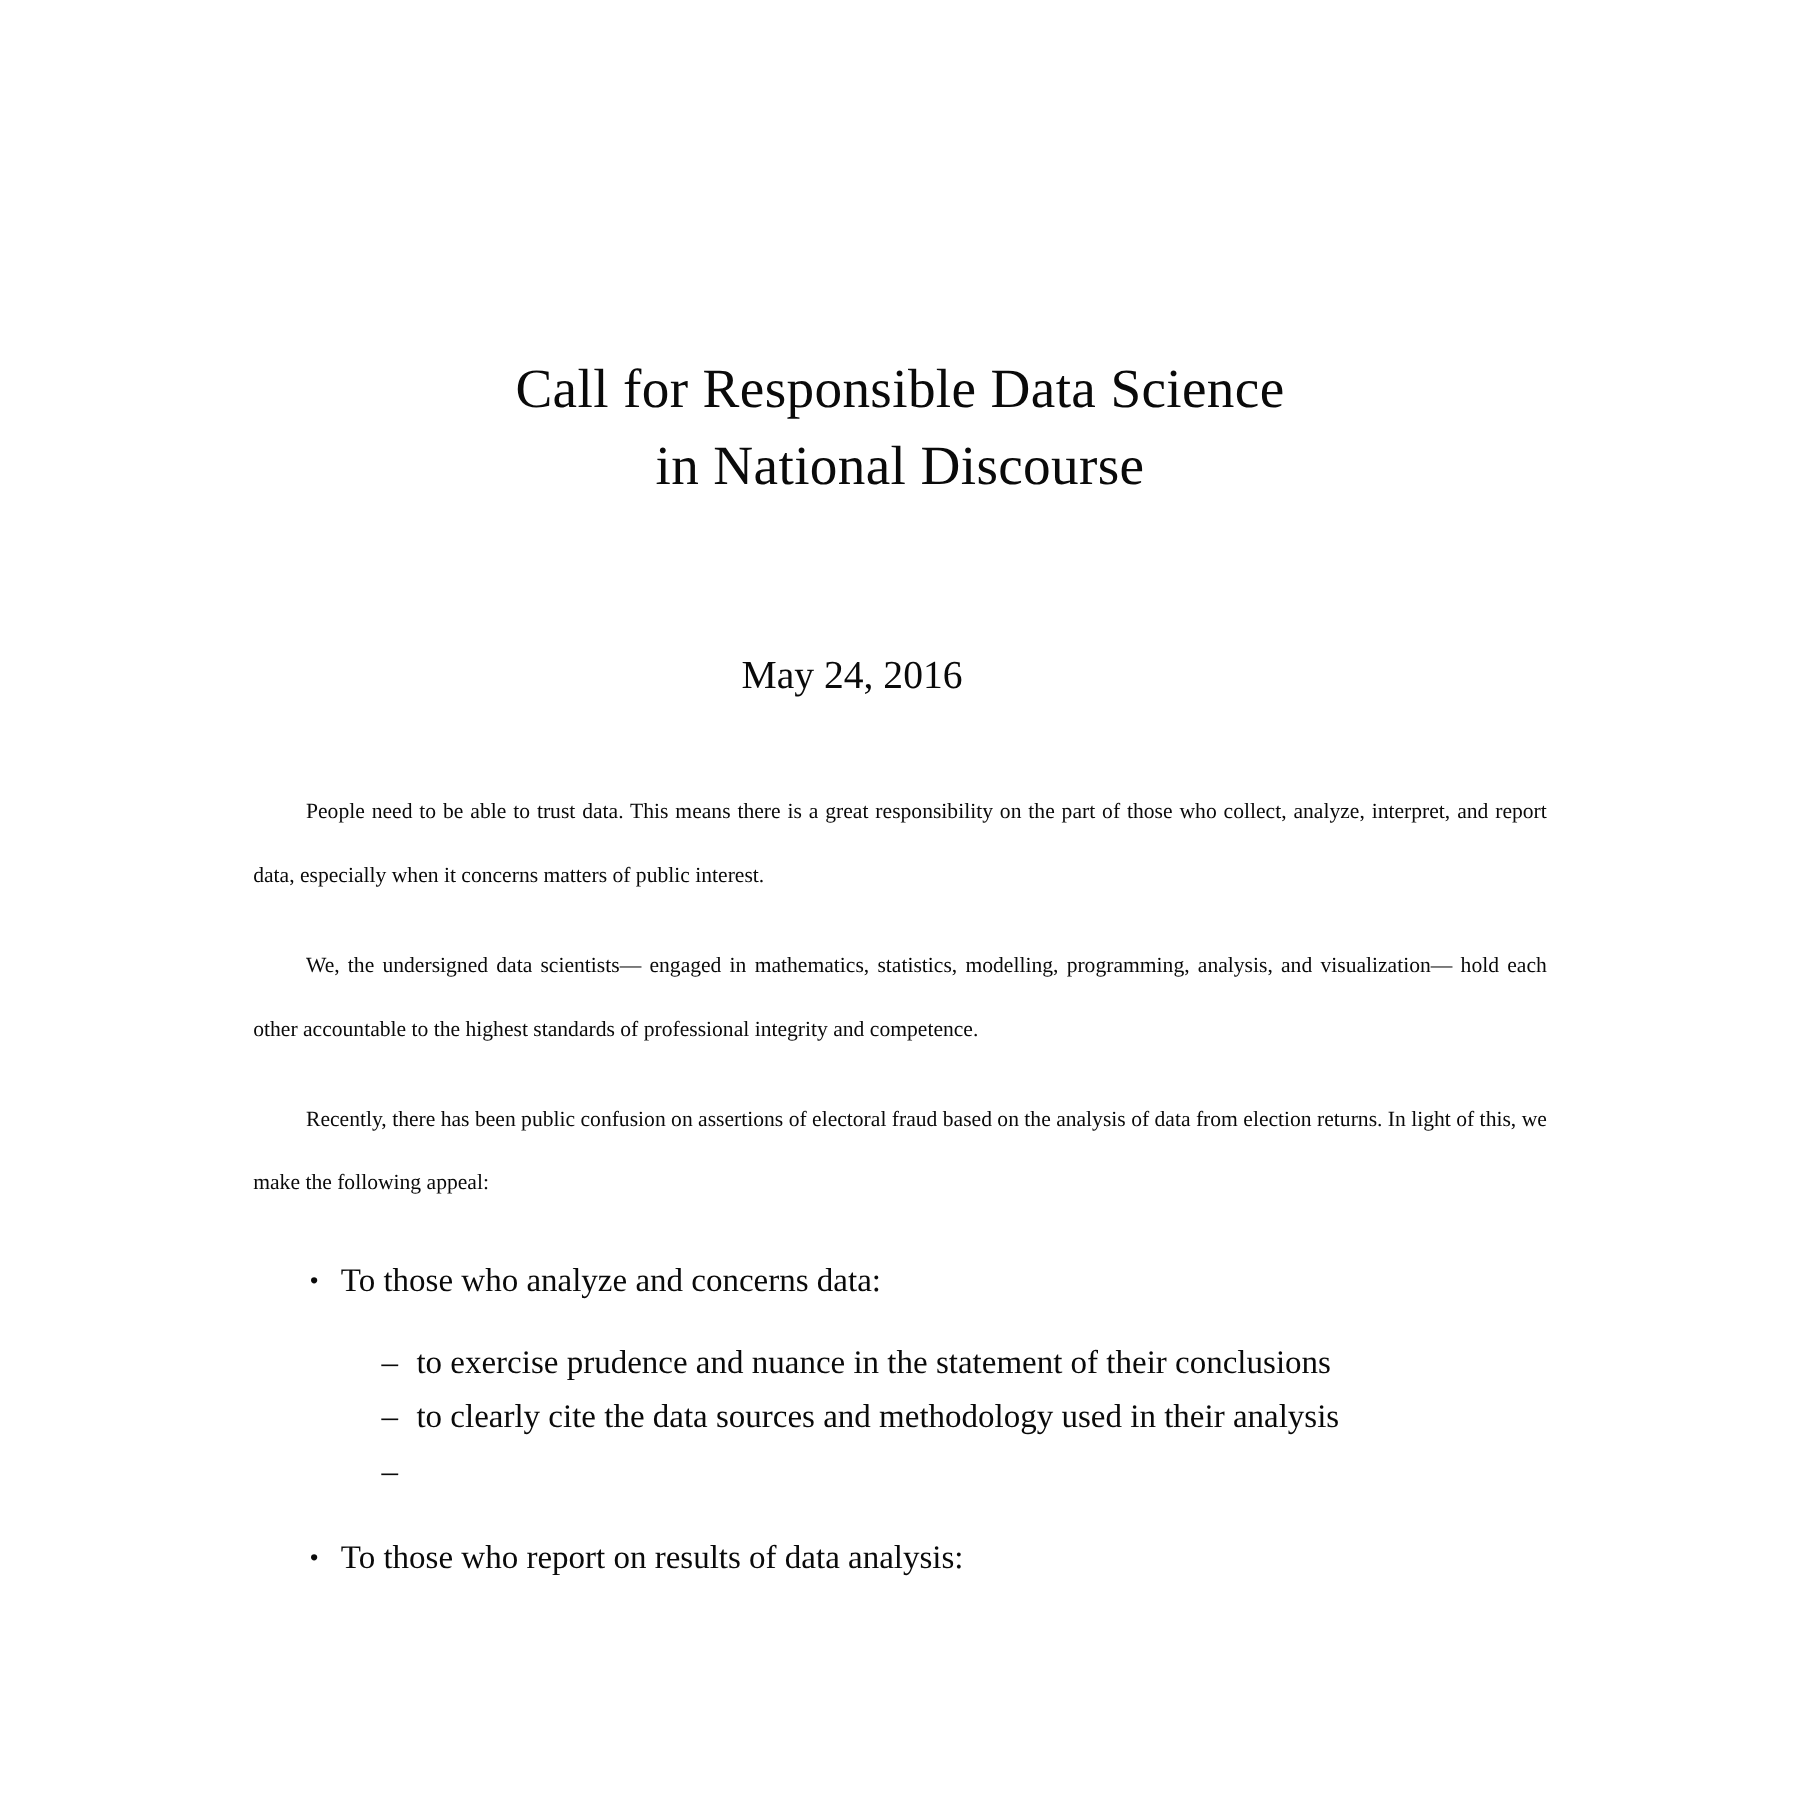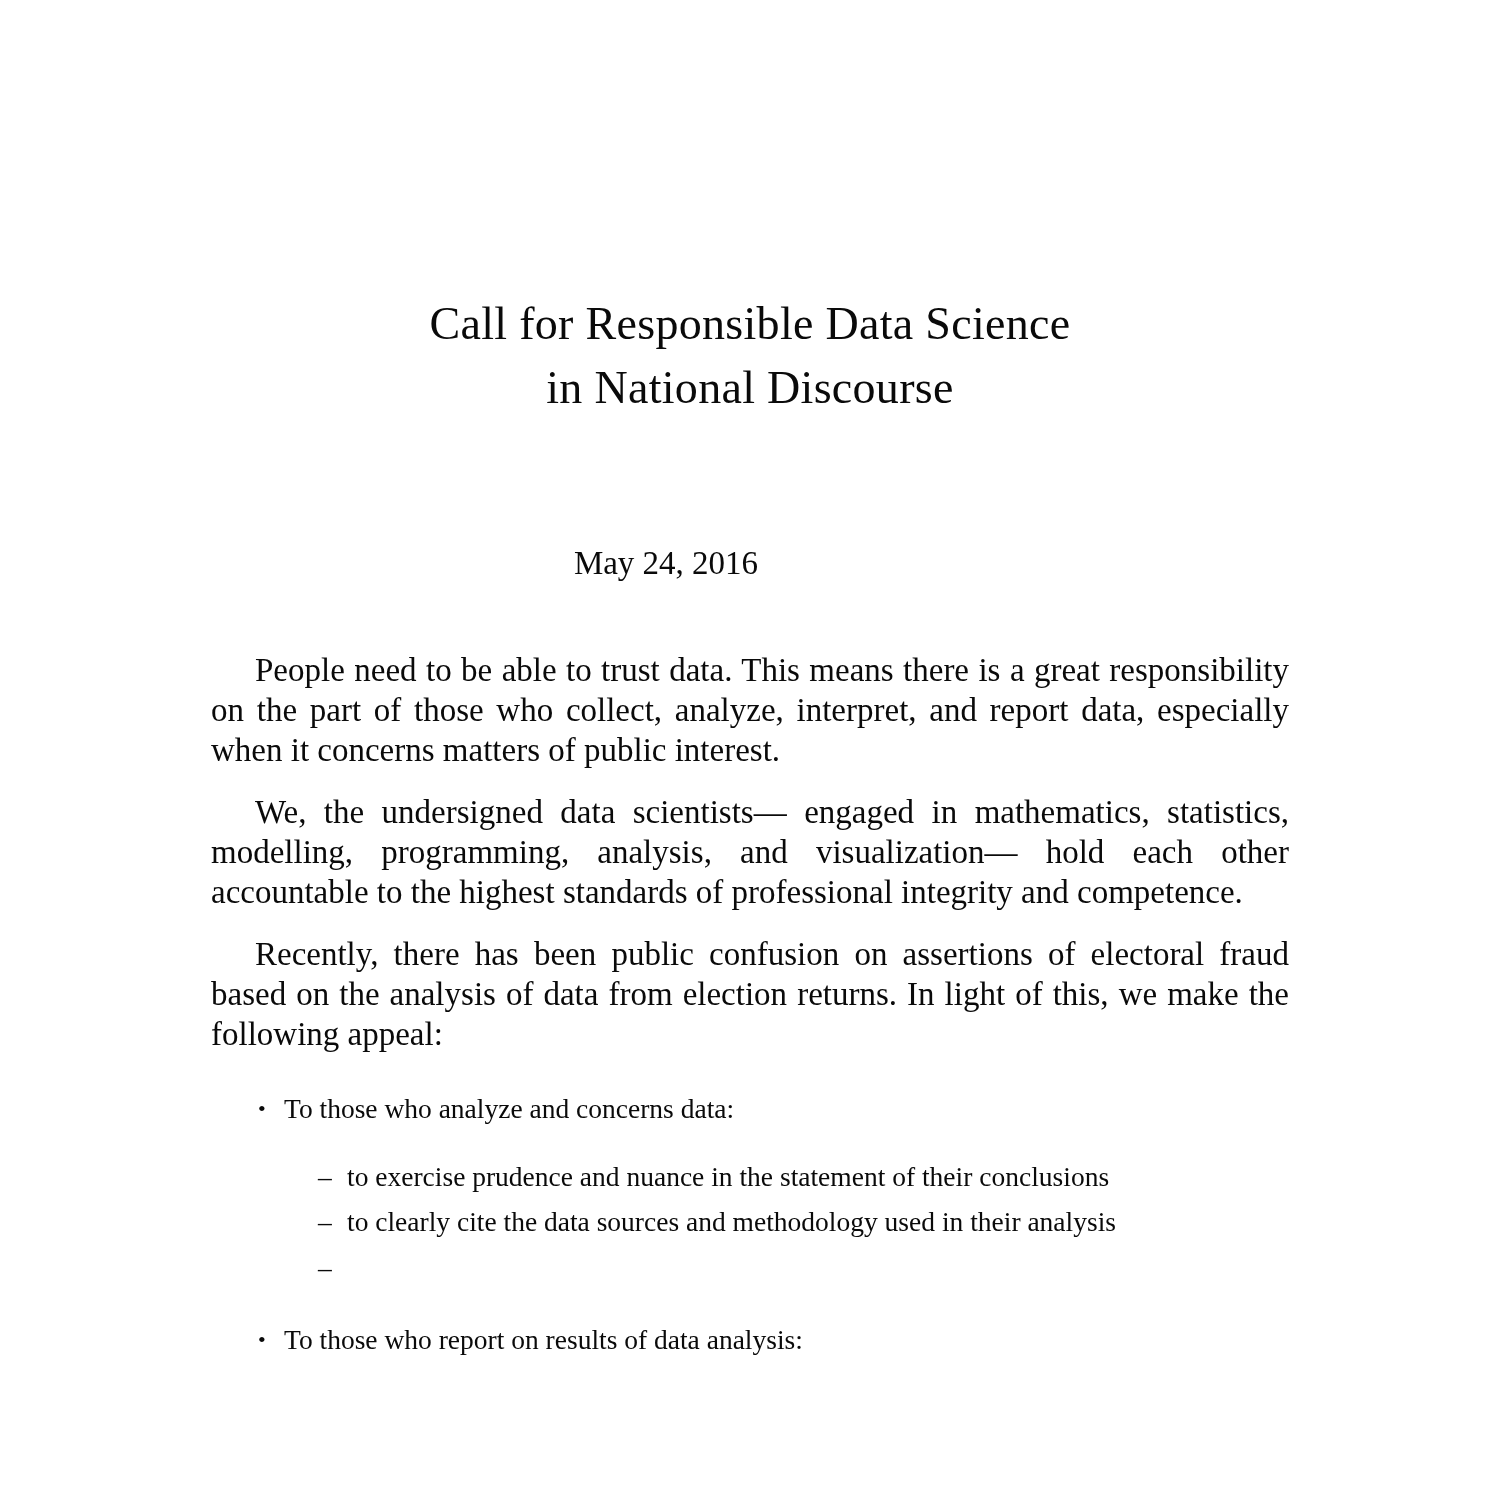--- a/index.html
+++ b/index.html
@@ -44,34 +44,35 @@
   
   .date-line {
     position: absolute;
     left: 0;
     top: 541px;
     width: 1332px;
     text-align: center;
     font-size: 33px;
     line-height: 44px;
     color: #0a0a0a;
+    padding-left: 44px;
   }
 
   
   .body-col {
     position: absolute;
     left: 211px;
     top: 650px;
     width: 1078px;
   }
 
   p.para {
     margin: 0 0 0 0;
-    font-size: 33px;
-    line-height: 40px;
+    font-size: 18px;
+    line-height: 53px;
     text-align: justify;
     text-justify: inter-word;
     text-indent: 44px;
     color: #0a0a0a;
     hyphens: manual;
   }
   p.para + p.para {
     margin-top: 22px;
   }
 

